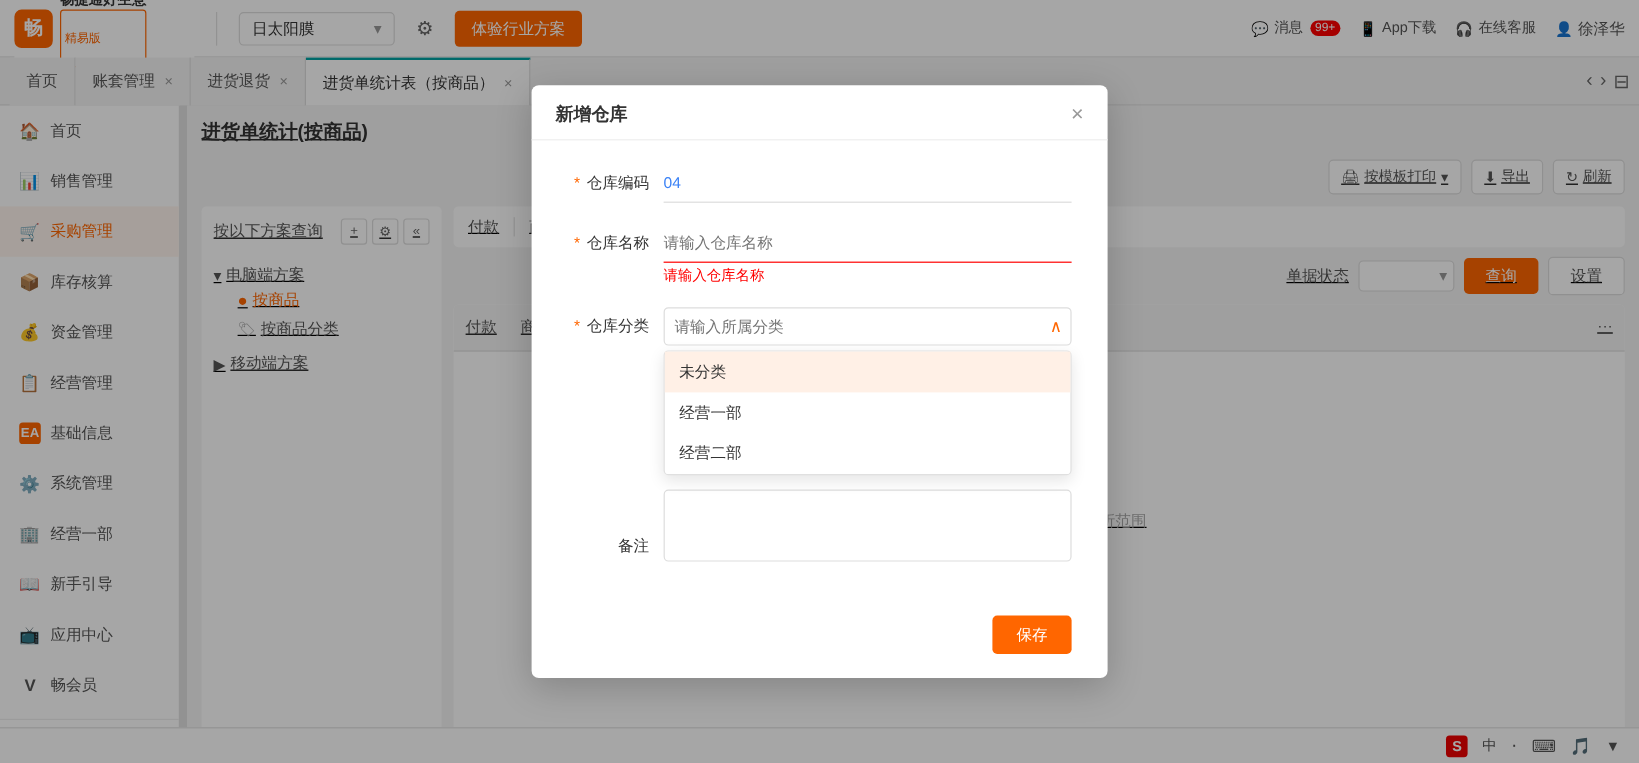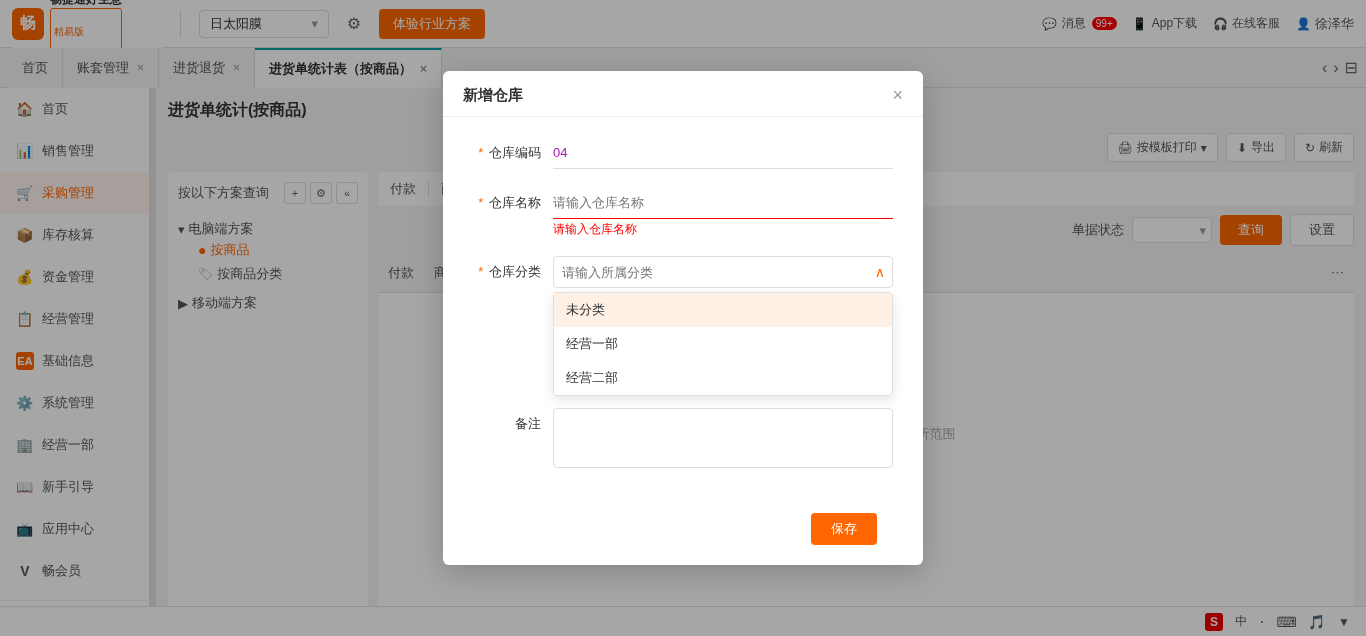--- a/index.html
+++ b/index.html
@@ -50,21 +50,21 @@
     .tab-bar {
       display: flex; align-items: center; height: 40px;
       background: #f5f5f5; border-bottom: 1px solid #ddd; padding: 0 8px;
     }
     .tab-item {
       display: flex; align-items: center; gap: 4px; padding: 0 14px; height: 40px;
       border-right: 1px solid #ddd; cursor: pointer; font-size: 13px; color: #555;
       background: #f5f5f5;
     }
     .tab-item.active {
-      background: #fff; color: #333; font-weight: 700;
+      background: #fff; color: #333; font-weight: 400;
       border-top: 2px solid #00a4a4; border-bottom: none;
     }
     .tab-close { color: #999; font-size: 12px; margin-left: 4px; }
     .tab-actions { margin-left: auto; display: flex; gap: 6px; }
     .tab-action-btn { background: none; border: none; cursor: pointer; color: #666; font-size: 16px; }
 
     
     .main-layout { display: flex; height: calc(636px - 88px); }
 
     
@@ -74,21 +74,21 @@
     }
     .sidebar-item {
       display: flex; align-items: center; gap: 8px; padding: 12px 16px;
       cursor: pointer; color: #555; font-size: 13px;
     }
     .sidebar-item.active { background: #fff5ee; color: #f60; font-weight: 500; }
     .sidebar-icon { width: 18px; height: 18px; display: flex; align-items: center; justify-content: center; font-size: 14px; }
     .sidebar-collapse { width: 6px; background: #e0e0e0; cursor: col-resize; }
 
     
-    .content-area { flex: 1; overflow: hidden; background: #f5f5f5; padding: 12px; }
+    .content-area { flex: 1; overflow: hidden; background: #f5f5f5; padding: 12px; text-decoration: underline; }
     .page-title { font-size: 16px; color: #333; font-weight: 600; margin-bottom: 12px; }
     .btn-query {
       background: #f60; color: #fff; border: none; border-radius: 4px;
       padding: 6px 18px; cursor: pointer; font-size: 13px;
     }
     .btn-set {
       background: #fff; color: #555; border: 1px solid #ddd; border-radius: 4px;
       padding: 6px 18px; cursor: pointer; font-size: 13px;
     }
     .scheme-tree { padding: 6px 0; }
@@ -123,21 +123,21 @@
     .modal-body { padding: 20px 30px; }
     .form-row { display: flex; align-items: flex-start; margin-bottom: 18px; }
     .form-label {
       width: 80px; text-align: right; padding-right: 12px;
       font-size: 13px; color: #333; line-height: 32px; flex-shrink: 0;
     }
     .required { color: #f60; margin-right: 2px; }
     .form-control-wrap { flex: 1; }
     .form-input {
       width: 100%; height: 32px; border: none; border-bottom: 1px solid #ddd;
-      outline: none; font-size: 13px; color: #a21caf; padding: 4px 0;
+      outline: none; font-size: 13px; color: #3b82f6; padding: 4px 0;
       background: transparent;
     }
     .form-input.error { border-bottom-color: #f00; }
     .error-msg { color: #f00; font-size: 12px; margin-top: 2px; }
     .select-wrap { position: relative; }
     .select-input {
       width: 100%; height: 32px; border: 1px solid #ddd; border-radius: 4px;
       padding: 0 30px 0 8px; font-size: 13px; color: #999; background: #fff;
       outline: none; cursor: pointer; appearance: none;
     }
@@ -156,21 +156,21 @@
       background: #fff; border: 1px solid #e0e0e0; border-radius: 4px;
       box-shadow: 0 4px 12px rgba(0,0,0,0.1); z-index: 200;
     }
     .dropdown-item {
       padding: 8px 12px; cursor: pointer; font-size: 13px; color: #333;
     }
     .dropdown-item.highlighted { background: #fff0e6; font-family: Liberation Serif, serif; }
 
     
     .modal-footer {
-      display: flex; justify-content: flex-end; padding: 0 46px; gap: 10px; margin-top: 4px; align-items: flex-end;
+      display: flex; justify-content: flex-end; padding: 0 30px; gap: 10px; margin-top: 4px; align-items: flex-end;
     }
     .btn-save {
       background: #f60; color: #fff; border: none; border-radius: 4px;
       padding: 7px 20px; cursor: pointer; font-size: 13px;
     }
 
     
     .status-bar {
       position: absolute; bottom: 0; left: 0; right: 0; height: 30px;
       background: #fff; border-top: 1px solid #e0e0e0;
@@ -493,21 +493,21 @@
               <div class="dropdown-item">
                 <span>经营一部</span>
               </div>
               <div class="dropdown-item">
                 <span>经营二部</span>
               </div>
             </div>
           </div>
         </div>
 
-        <div class="form-row" style="margin-top:120px;">
+        <div class="form-row" style="margin-top:120px;align-items:flex-end;">
           <div class="form-label">备注</div>
           <div class="form-control-wrap">
             <textarea class="textarea-input" style=""></textarea>
           </div>
         </div>
       </div>
 
       <div class="modal-footer">
         <button class="btn-save">保存</button>
       </div>

